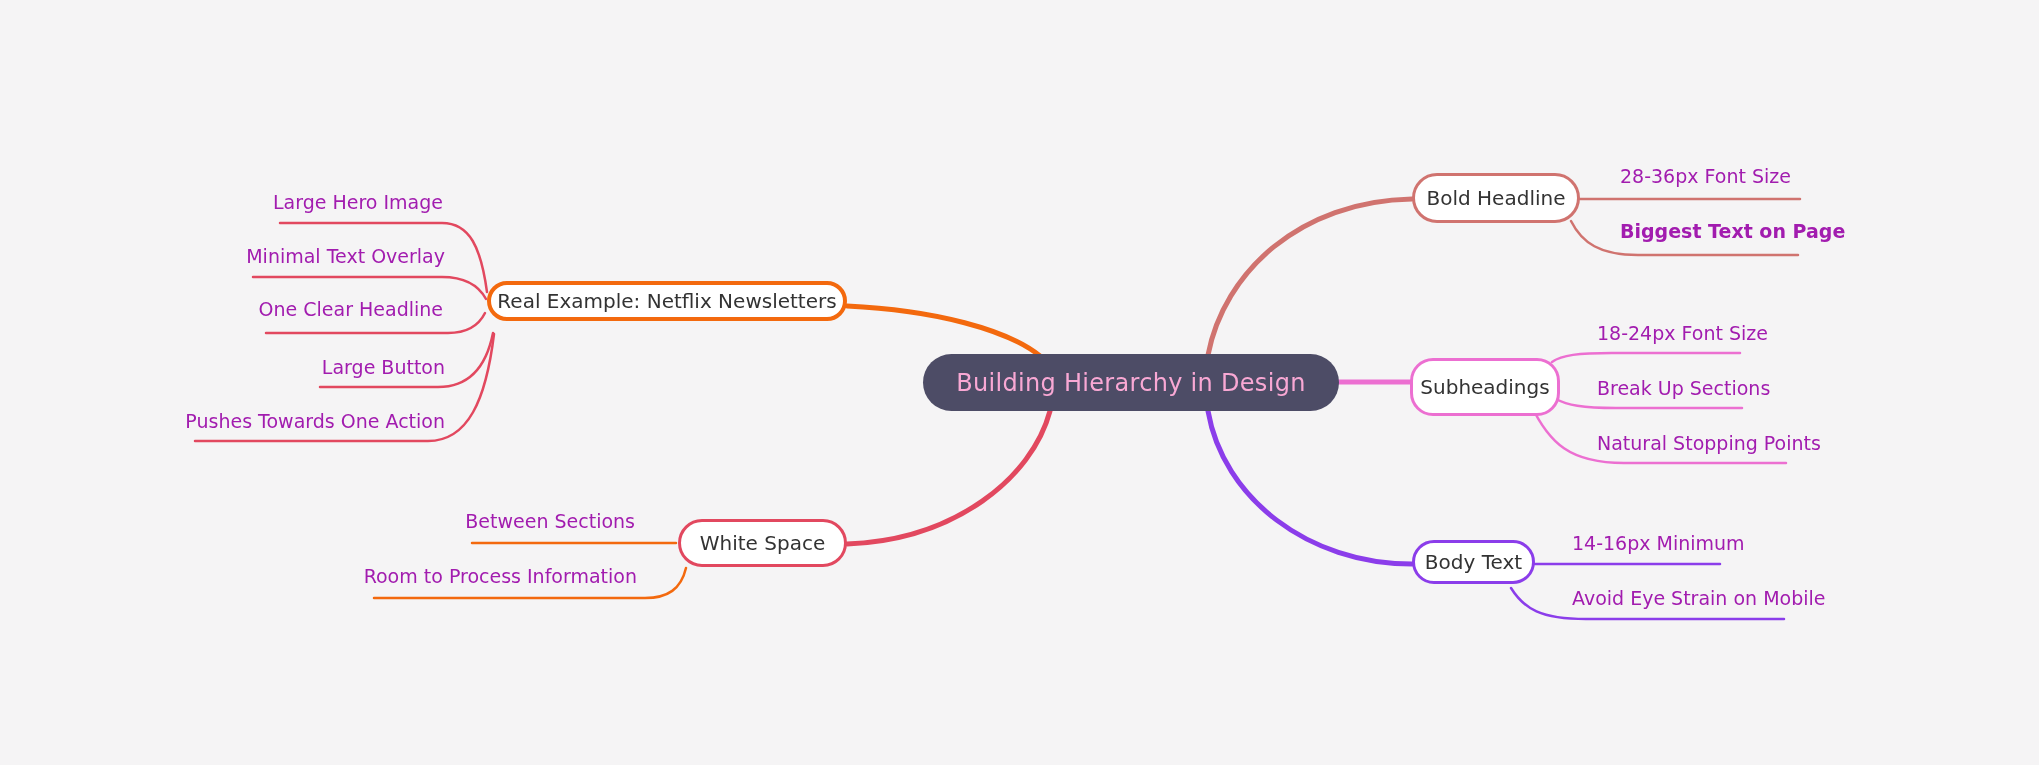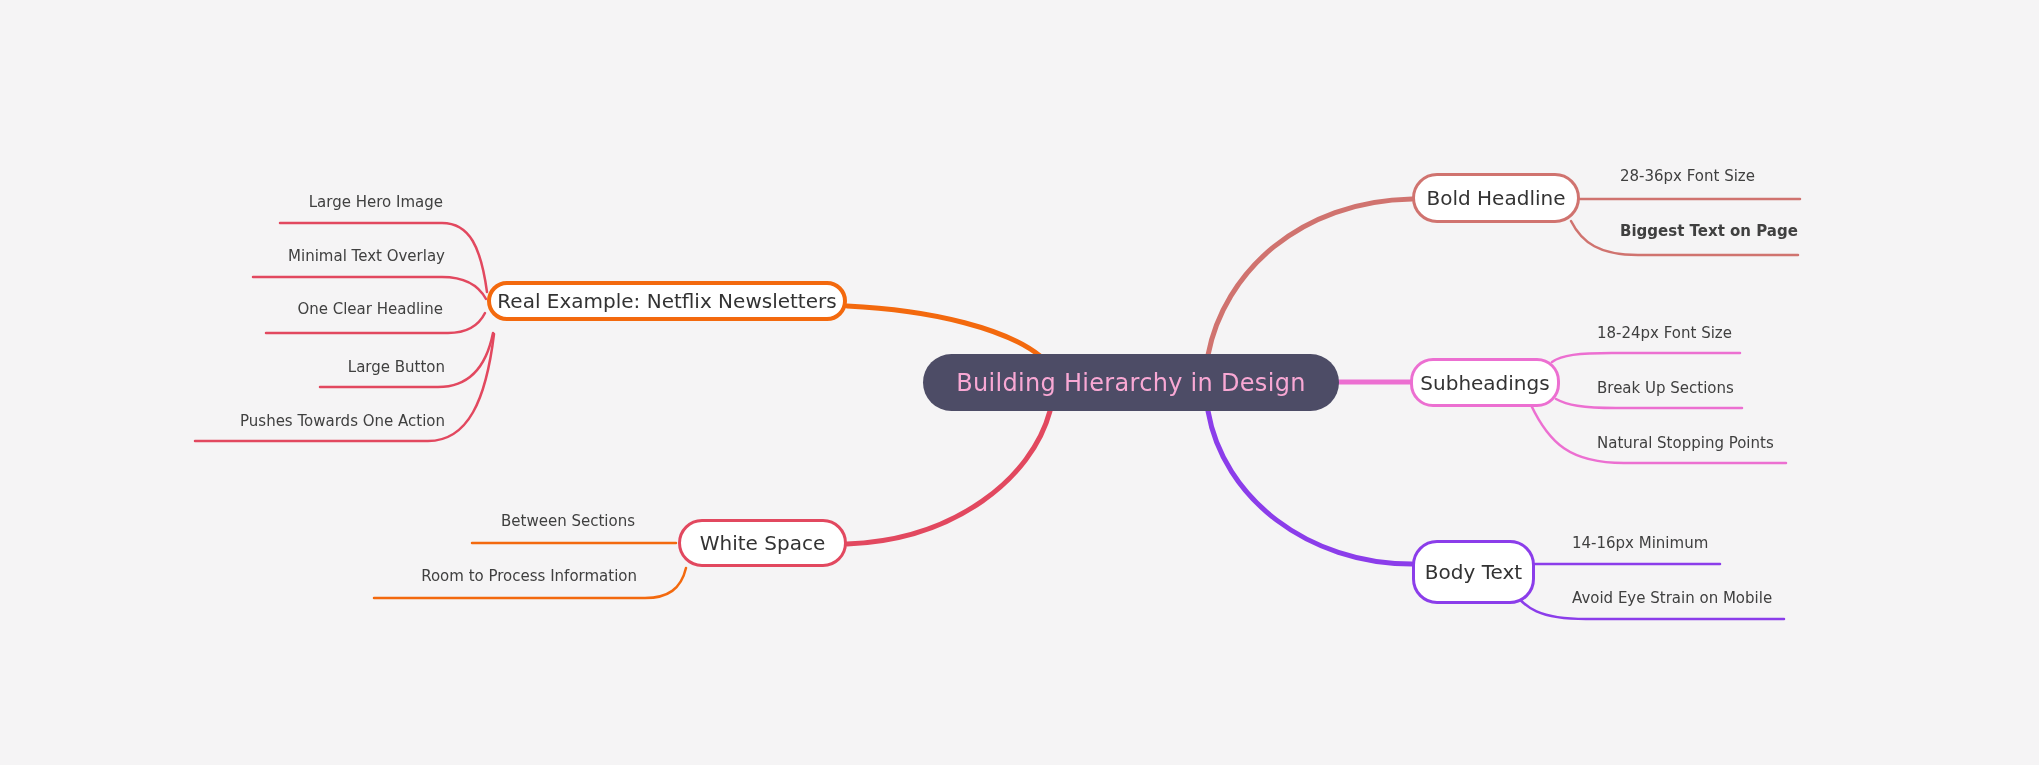--- a/index.html
+++ b/index.html
@@ -23,26 +23,26 @@
   .node.root{
     left:923px;top:354px;width:416px;height:57px;
     border-radius:29px;
     font-size:24px;
     letter-spacing:0.3px;
   }
   .node.branch{border-style:solid;border-width:3.5px;font-size:20px;}
   .node.netflix{left:487px;top:281px;width:360px;height:40px;border-radius:25px;border-width:4px;}
   .node.white-space{left:678px;top:519px;width:169px;height:48px;border-radius:24px;}
   .node.bold-headline{left:1412px;top:173px;width:168px;height:50px;border-radius:25px;}
-  .node.subheadings{left:1410px;top:358px;width:150px;height:49px;border-radius:23px;}
-  .node.body-text{left:1412px;top:540px;width:123px;height:64px;border-radius:25px;}
+  .node.subheadings{left:1410px;top:358px;width:150px;height:58px;border-radius:23px;}
+  .node.body-text{left:1412px;top:540px;width:123px;height:44px;border-radius:25px;}
   .label{
     position:absolute;
-    font-size:15px;
-    color:#404040;
+    font-size:19px;
+    color:#a21caf;
     white-space:nowrap;
     line-height:21px;
   }
   .label.r{text-align:right;}
   path{fill:none;stroke-linecap:round;}
   .edge{stroke-width:5px;}
   .twig{stroke-width:2.5px;}
 </style>
 </head>
 <body>

